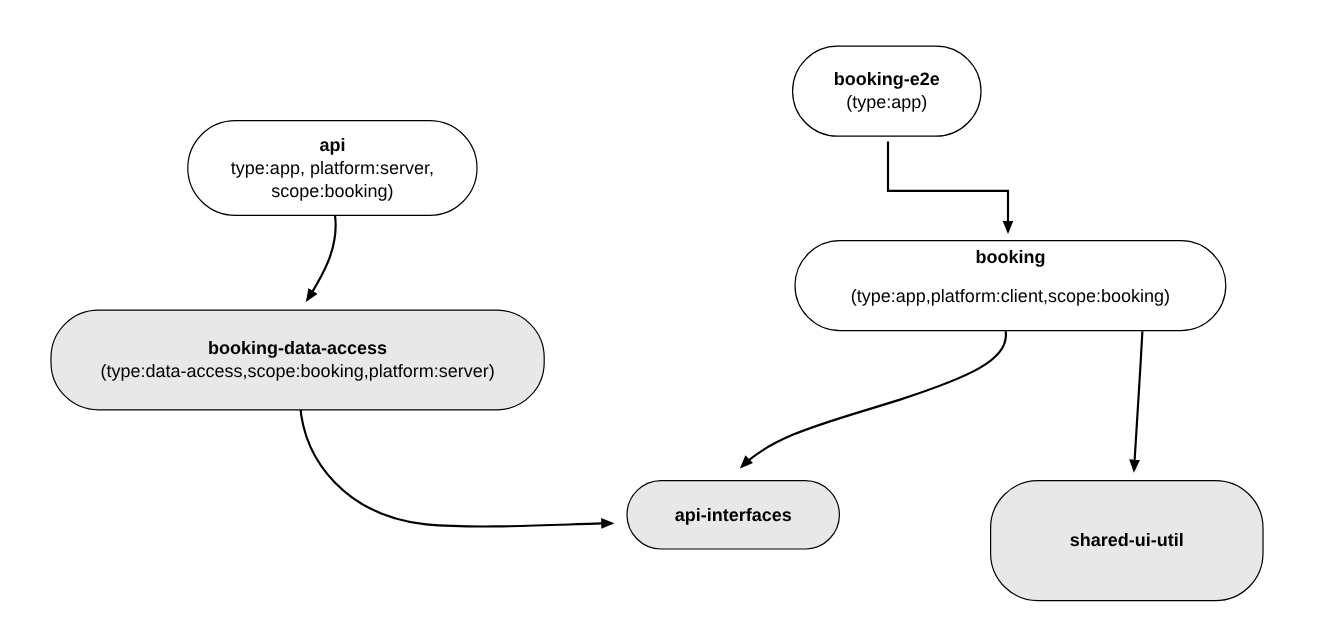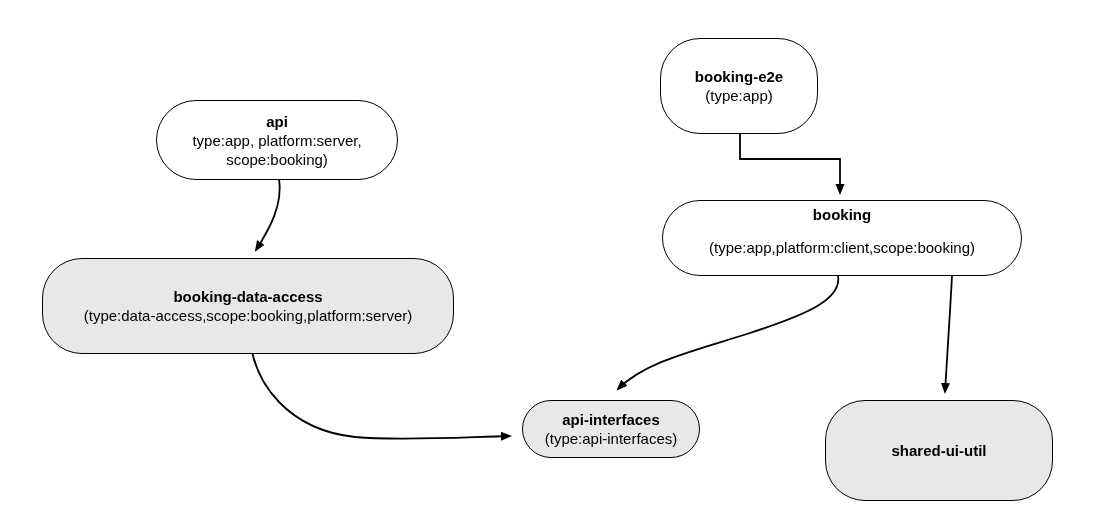--- a/index.html
+++ b/index.html
@@ -35,22 +35,22 @@
     text-align: center;
     font-size: 15px;
     line-height: 19px;
     color: #000000;
     padding: 2px 6px;
   }
   .node .title { font-weight: bold; }
   .node.gray { background: #e8e8e8; }
 
   #node-api                 { left: 156px; top: 100px; width: 242px; height: 80px; text-align: center; }
-  #node-booking-e2e         { left: 660px; top: 38px;  width: 158px; height: 96px; }
-  #node-booking-data-access { left: 42px;  top: 258px; width: 412px; height: 96px; }
+  #node-booking-e2e         { left: 660px; top: 38px;  width: 158px; height: 76px; }
+  #node-booking-data-access { left: 42px;  top: 258px; width: 412px; height: 84px; }
   #node-booking             { left: 662px; top: 200px; width: 360px; height: 76px; gap: 14px; }
   #node-api-interfaces      { left: 522px; top: 400px; width: 178px; height: 58px; }
   #node-shared-ui-util      { left: 825px; top: 400px; width: 228px; height: 101px; }
 
   .edge {
     fill: none;
     stroke: #000000;
     stroke-width: 1.8px;
   }
 </style>
@@ -96,21 +96,20 @@
   </div>
 
   <div class="node" id="node-booking">
     <div class="title">booking</div>
     <div class="sub">(type:app,platform:client,scope:booking)</div>
     <div class="sub"></div>
   </div>
 
   <div class="node gray" id="node-api-interfaces">
     <div class="title">api-interfaces</div>
-    <div class="sub">(type:api-interfaces)</div>
     <div class="sub"></div>
   </div>
 
   <div class="node gray" id="node-shared-ui-util">
     <div class="title">shared-ui-util</div>
     <div class="sub"></div>
   </div>
 
 </div>
 

